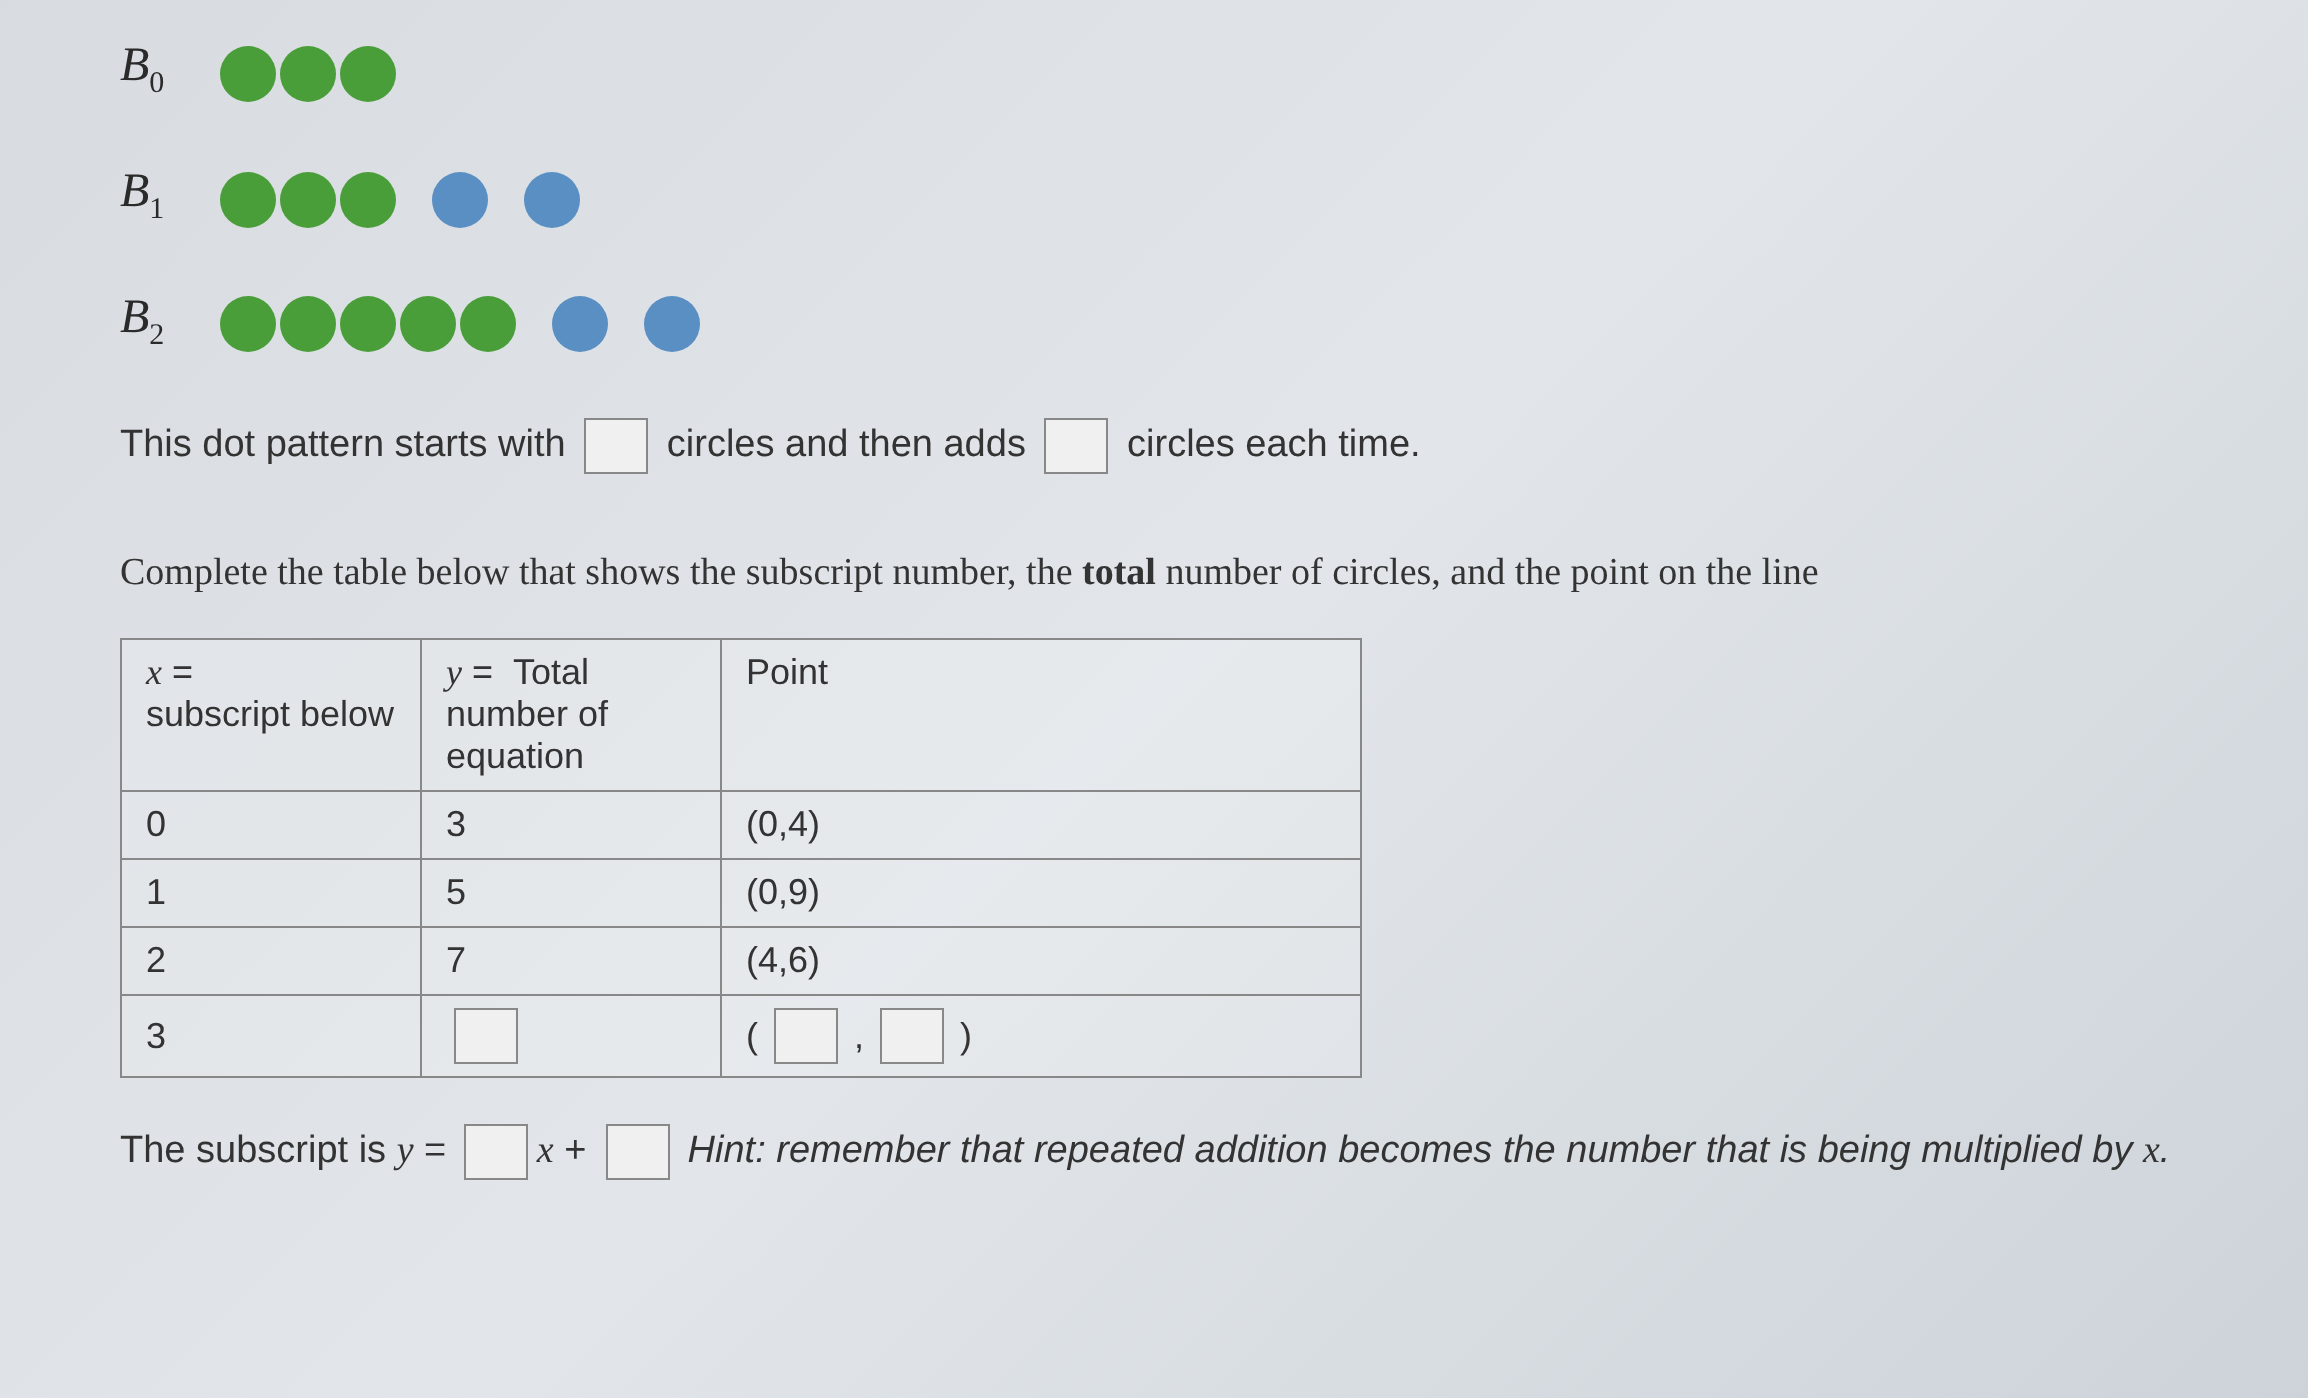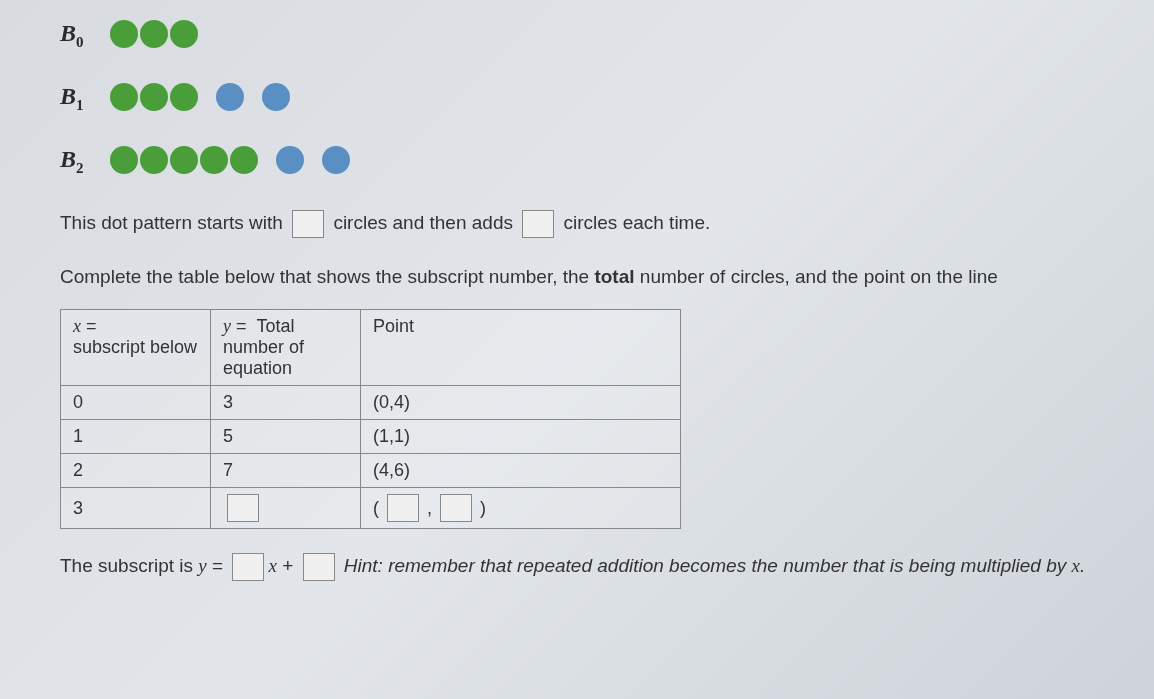--- a/index.html
+++ b/index.html
@@ -6,24 +6,23 @@
     body {
       font-family: Arial, Helvetica, sans-serif;
       background: linear-gradient(135deg, #d8dce0 0%, #e2e6ea 50%, #cdd3d9 100%);
       padding: 20px 60px;
       color: #333;
       font-size: 19px;
       min-height: 699px;
     }
     .pattern-row {
       display: flex;
-      align-items: flex-start;
+      align-items: flex-end;
       margin-bottom: 32px;
       gap: 12px;
-      font-weight: bold;
     }
     .pattern-label {
       font-family: Georgia, 'Times New Roman', serif;
       font-style: italic;
       font-size: 24px;
       width: 38px;
       color: #2a2a2a;
     }
     .pattern-label .sub {
       font-size: 15px;
@@ -37,37 +36,38 @@
     }
     .dot {
       width: 28px;
       height: 28px;
       border-radius: 50%;
     }
     .dot.green { background: #4a9e3a; }
     .dot.blue { background: #5a8fc4; }
     .dot.gap { background: transparent; width: 14px; }
     .sentence {
-      margin: 28px 0 24px 0;
+      margin: 28px 0 34px 0;
       line-height: 1.6;
       color: #333;
     }
     .input-box {
       display: inline-block;
       width: 32px;
       height: 28px;
       border: 1px solid #888;
       background: #f0f0f0;
       vertical-align: middle;
       margin: 0 4px;
     }
     .instruction {
       margin-bottom: 18px;
       line-height: 1.5;
       color: #333;
+      font-family: Liberation Serif, serif;
     }
     table {
       border-collapse: collapse;
       background: rgba(255,255,255,0.15);
       margin-bottom: 22px;
     }
     th, td {
       border: 1px solid #888;
       padding: 6px 12px;
       text-align: left;
@@ -174,21 +174,21 @@
   </thead>
   <tbody>
     <tr>
       <td>0</td>
       <td>3</td>
       <td>(0,4)</td>
     </tr>
     <tr>
       <td>1</td>
       <td>5</td>
-      <td>(1,1)</td>
+      <td>(0,9)</td>
     </tr>
     <tr>
       <td>2</td>
       <td>7</td>
       <td>(4,6)</td>
     </tr>
     <tr>
       <td>3</td>
       <td>
         <span class="input-box"></span>

